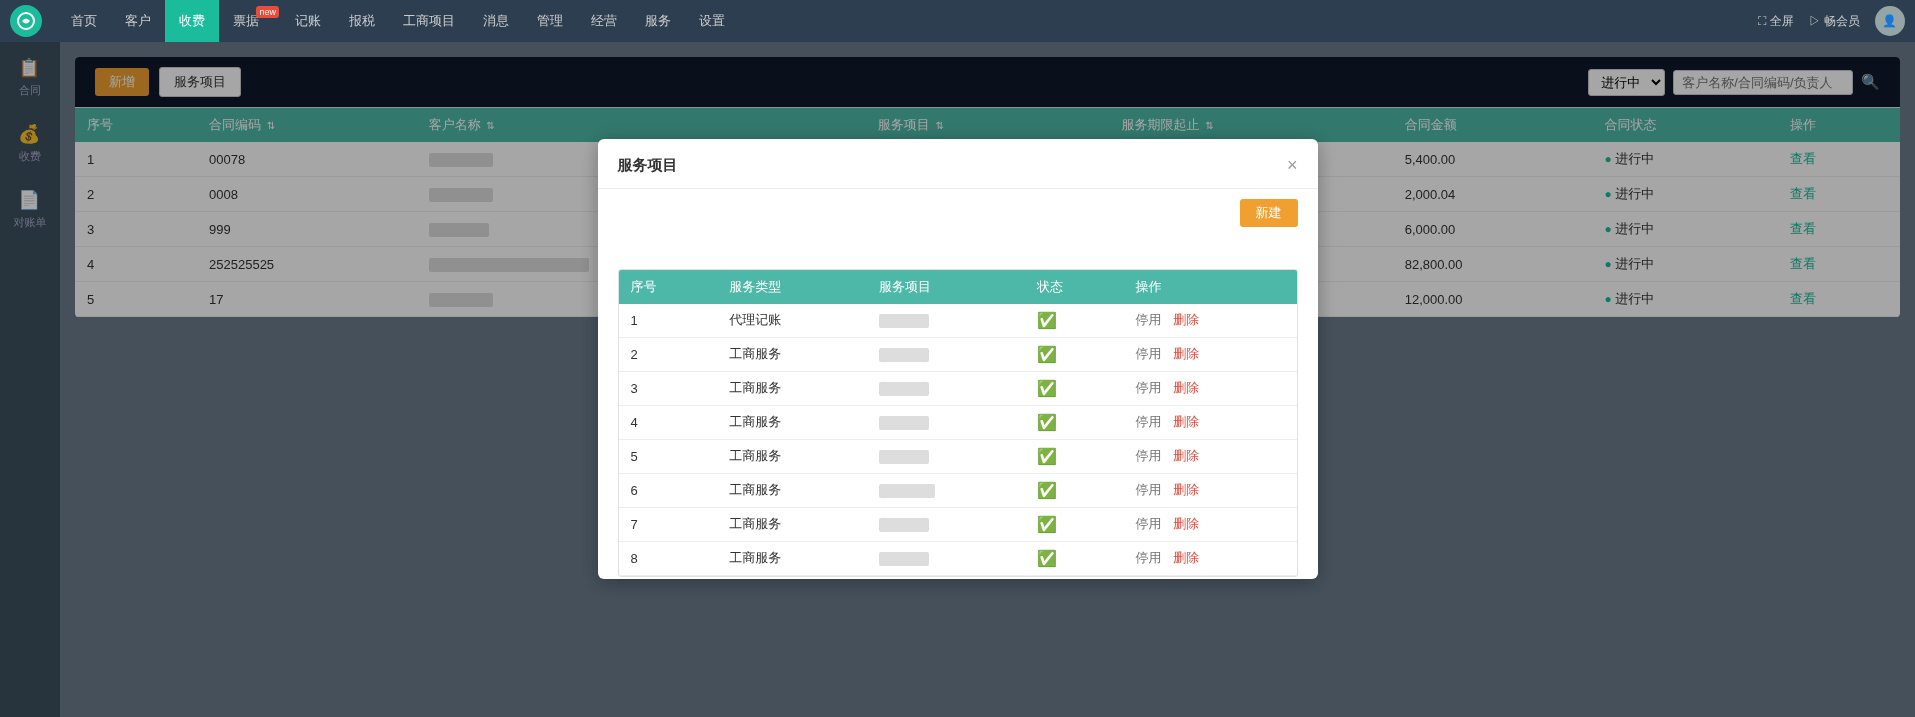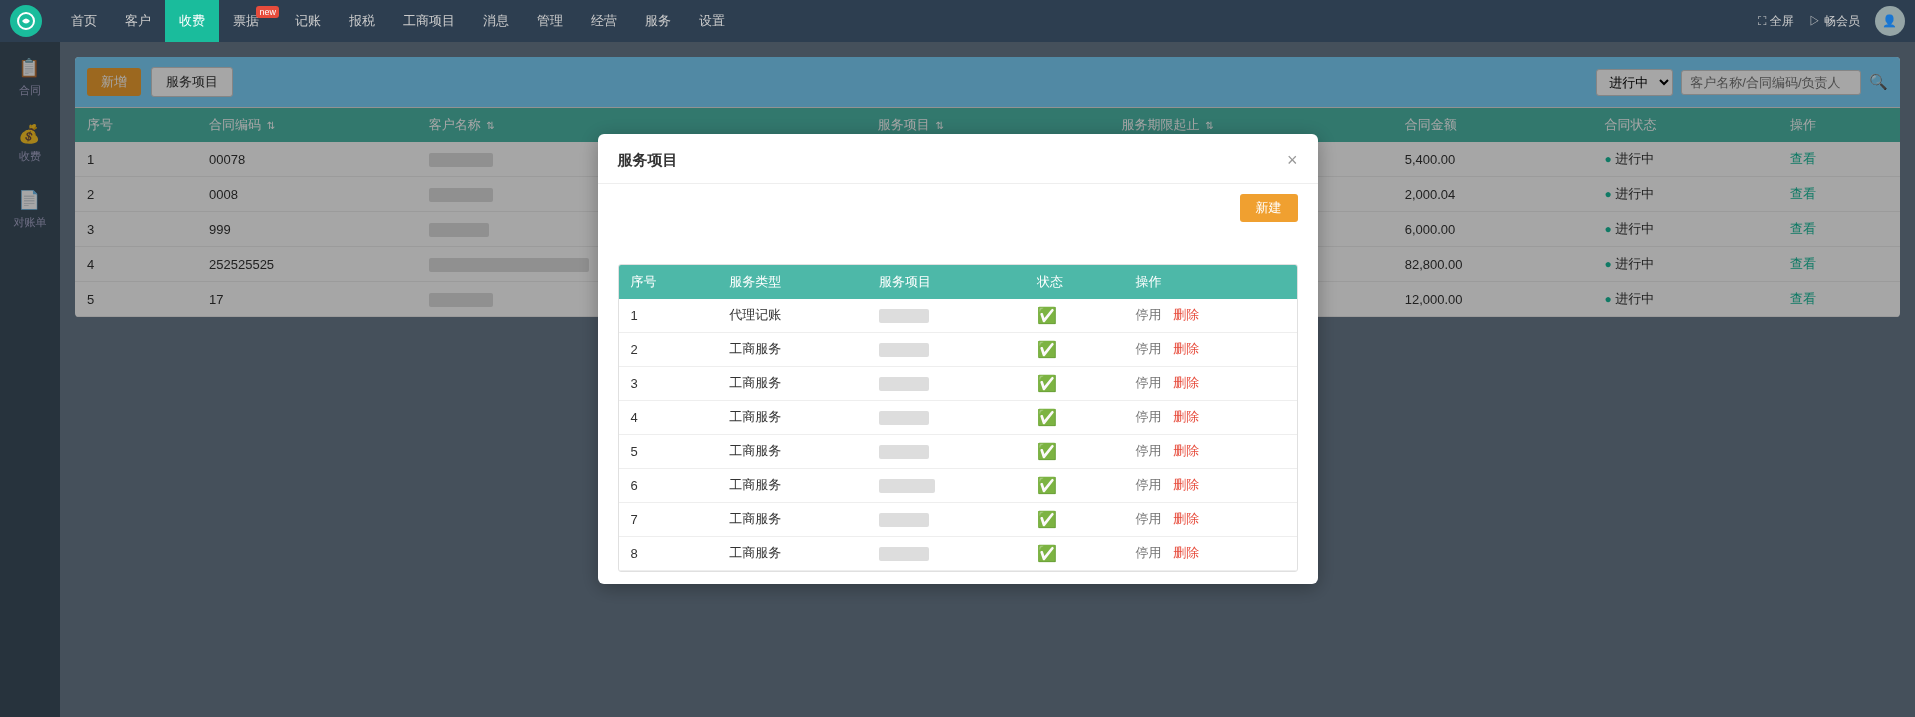--- a/index.html
+++ b/index.html
@@ -102,22 +102,22 @@
       position: relative;
     }
 
     .content-panel {
       background: white;
       border-radius: 4px;
       overflow: hidden;
     }
 
     .panel-toolbar {
-      background: #7dd3fc;
-      padding: 10px 12px;
+      background: #0f172a;
+      padding: 10px 20px;
       display: flex;
       align-items: center;
       gap: 10px;
       border-bottom: 1px solid #e0e0e0;
     }
     .btn-new {
       background: #f0a030;
       color: white;
       border: none;
       padding: 5px 14px;
@@ -232,21 +232,21 @@
       font-weight: bold;
       color: #333;
     }
     .modal-close {
       cursor: pointer;
       color: #999;
       font-size: 18px;
       background: none; border: none;
     }
     .modal-body {
-      padding: 10px 20px 12px;
+      padding: 10px 20px 2px;
       flex: 1;
       overflow: hidden;
       display: flex;
       flex-direction: column;
       gap: 32px;
     }
     .modal-toolbar {
       display: flex;
       justify-content: flex-end;
       margin-bottom: 10px;

